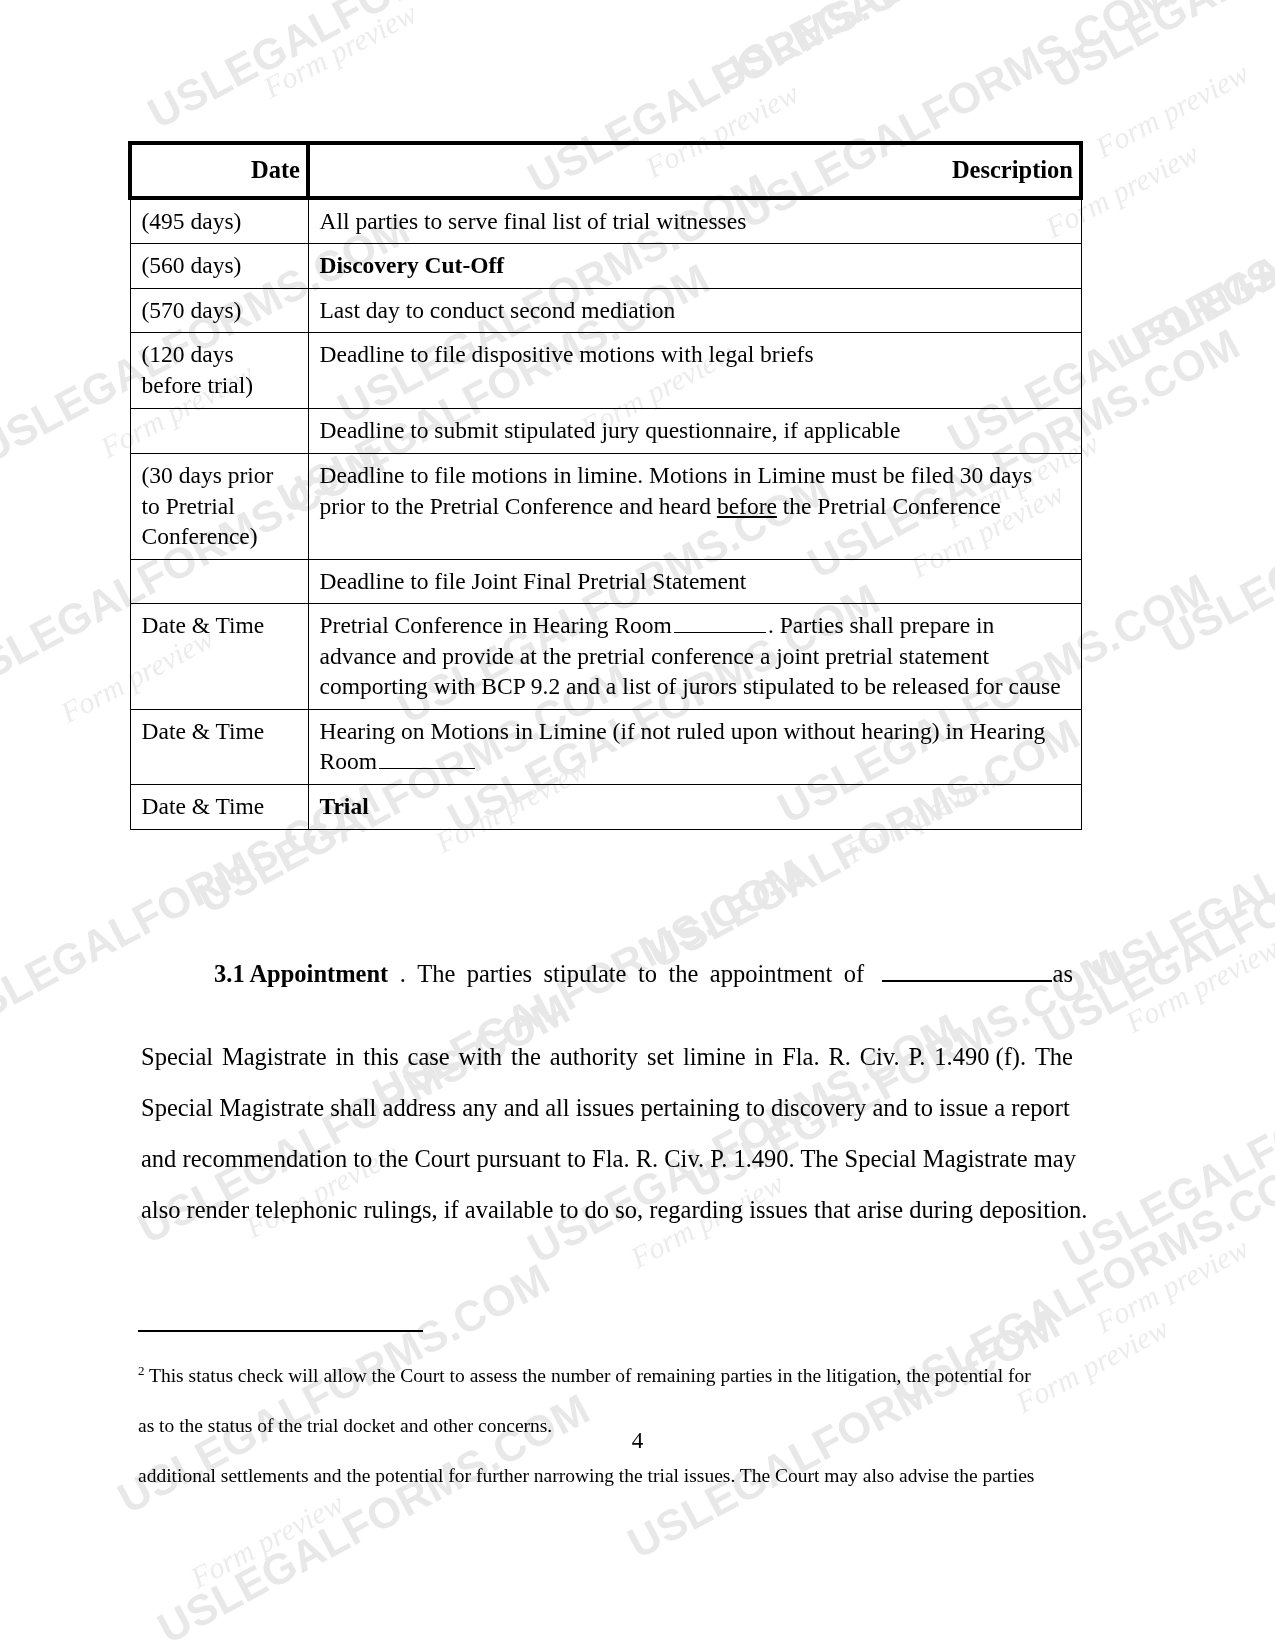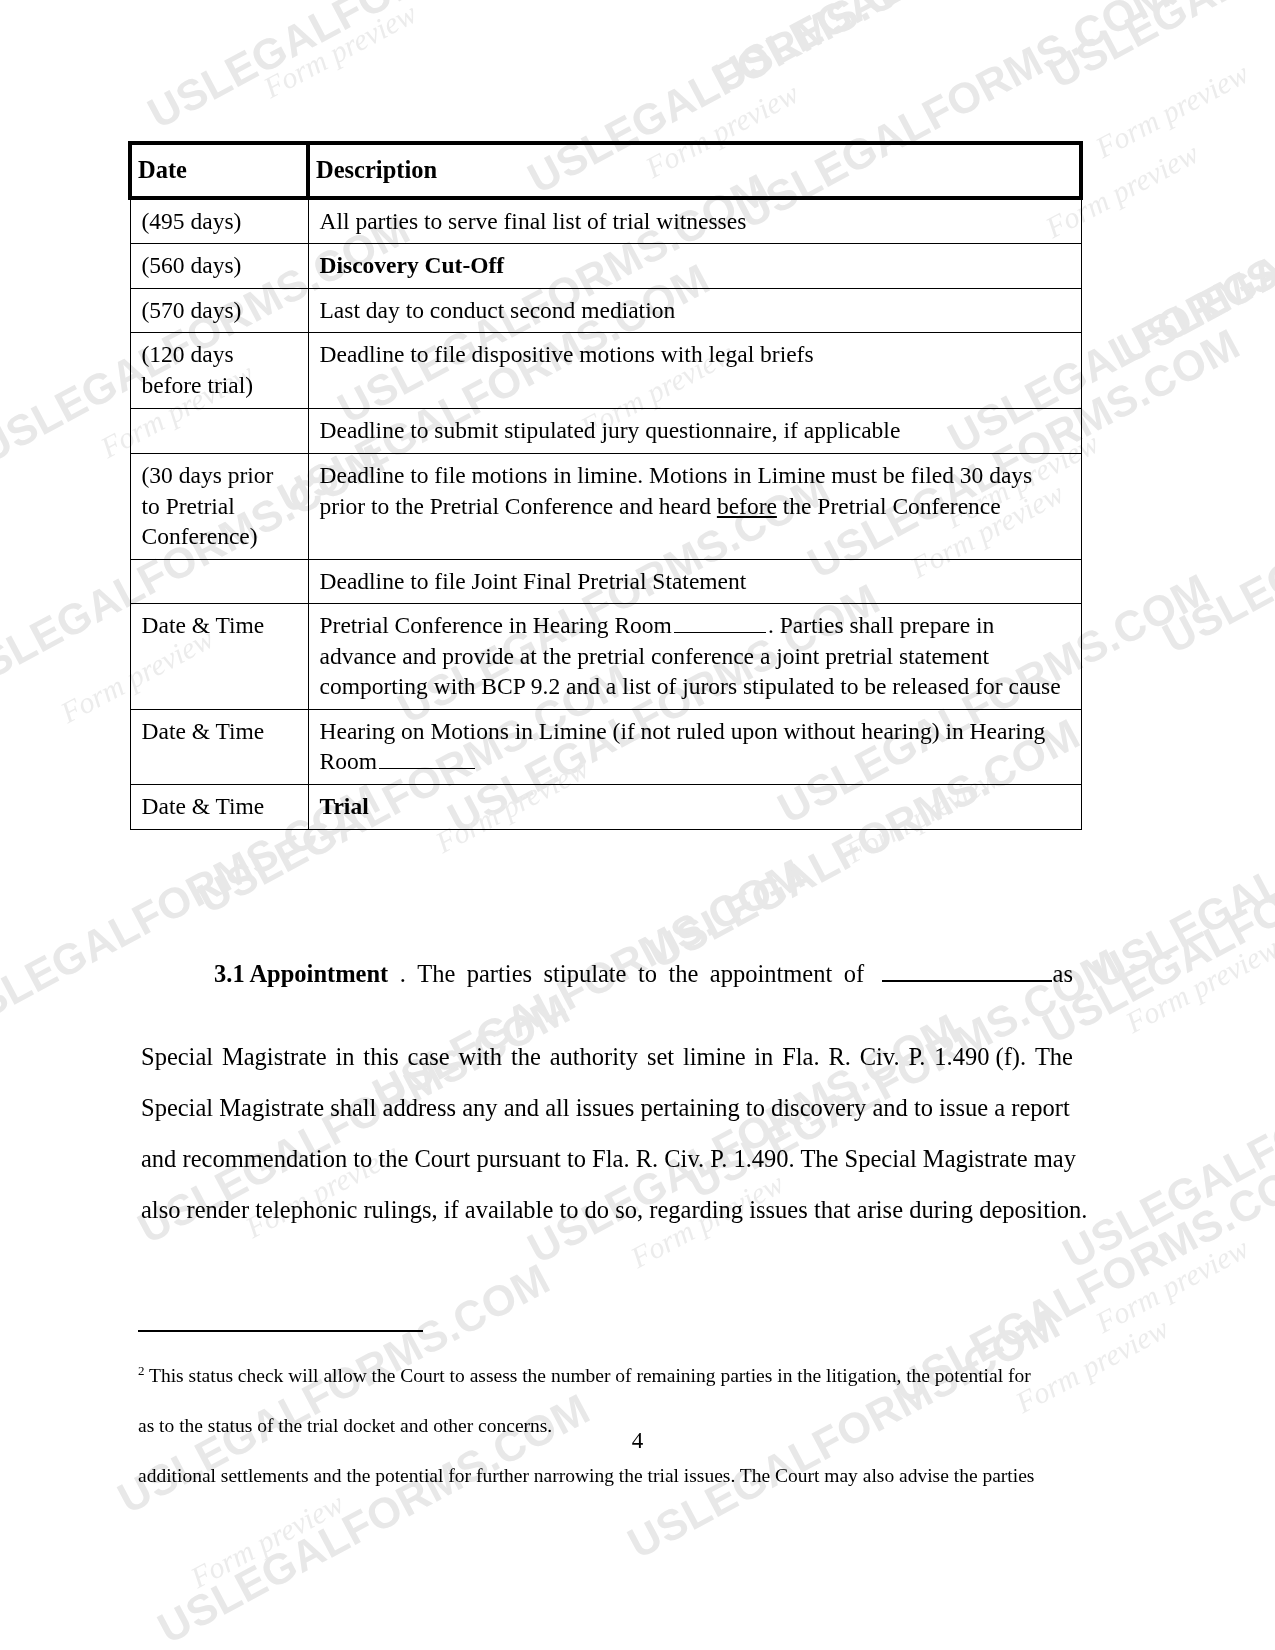--- a/index.html
+++ b/index.html
@@ -63,21 +63,21 @@
   }
   .sched-table td, .sched-table th {
     border: 1px solid #000;
     vertical-align: top;
     padding: 6px 9px 7px 11px;
     font-size: 23.5px;
     line-height: 1.30;
   }
   .sched-table thead th {
     border: 4px solid #000;
-    text-align: left;
+    text-align: right;
     font-weight: bold;
     font-size: 24.5px;
     padding: 9px 6px 10px 6px;
     vertical-align: middle;
   }
   .col-date { width: 178px; }
   .col-desc { width: auto; }
   .cell-bold { font-weight: bold; }
   .cell-tall-1 { height: 62px; }
   .cell-tall-2 { height: 78px; margin-top: 48px; }

